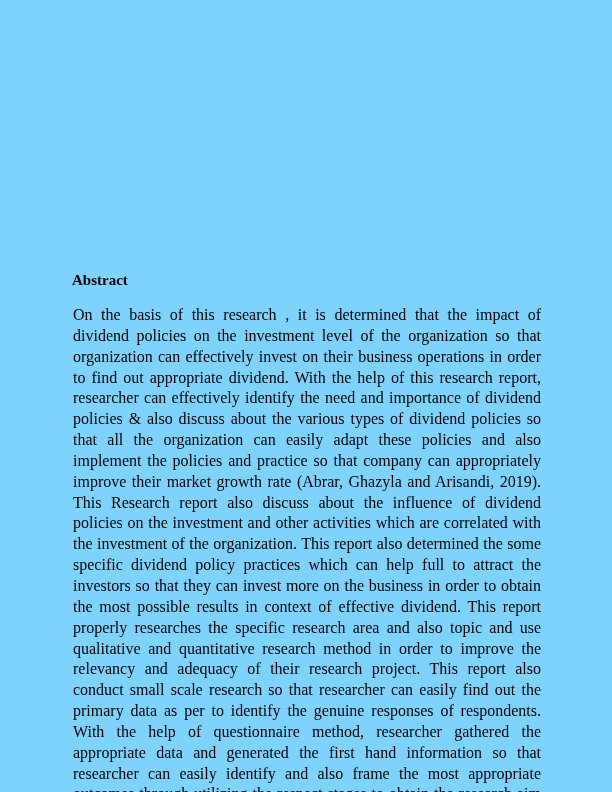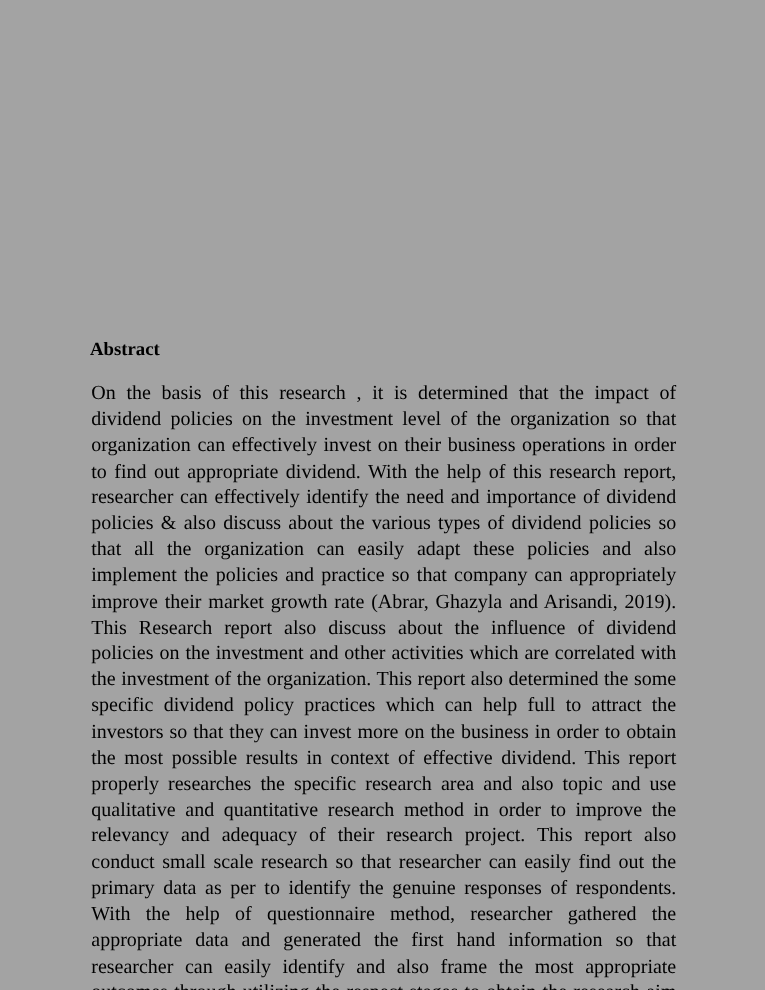--- a/index.html
+++ b/index.html
@@ -14,21 +14,21 @@
       overflow: hidden;
       font-family: "Liberation Serif", "DejaVu Serif", serif;
       color: #000000;
     }
     .page {
       position: absolute;
       left: 0;
       top: 0;
       width: 612px;
       height: 792px;
-      background: #a3a3a3;
+      background: #7dd3fc;
     }
     .heading {
       position: absolute;
       left: 72px;
       top: 270px;
       margin: 0;
       font-size: 15px;
       font-weight: bold;
       line-height: 20px;
     }

